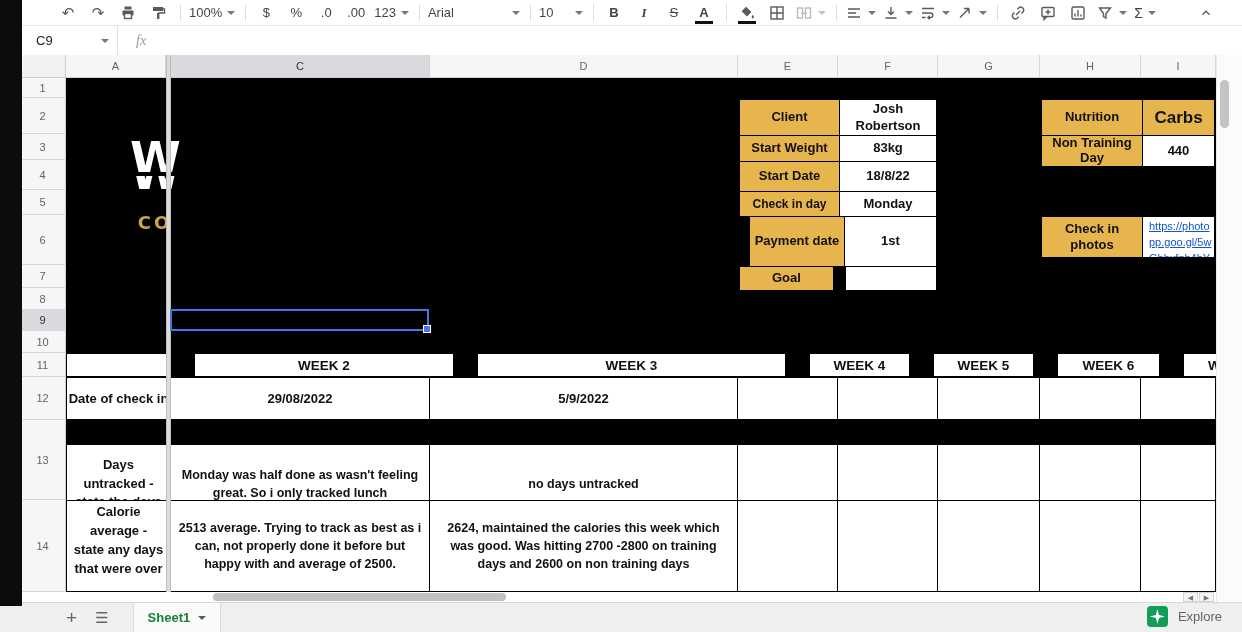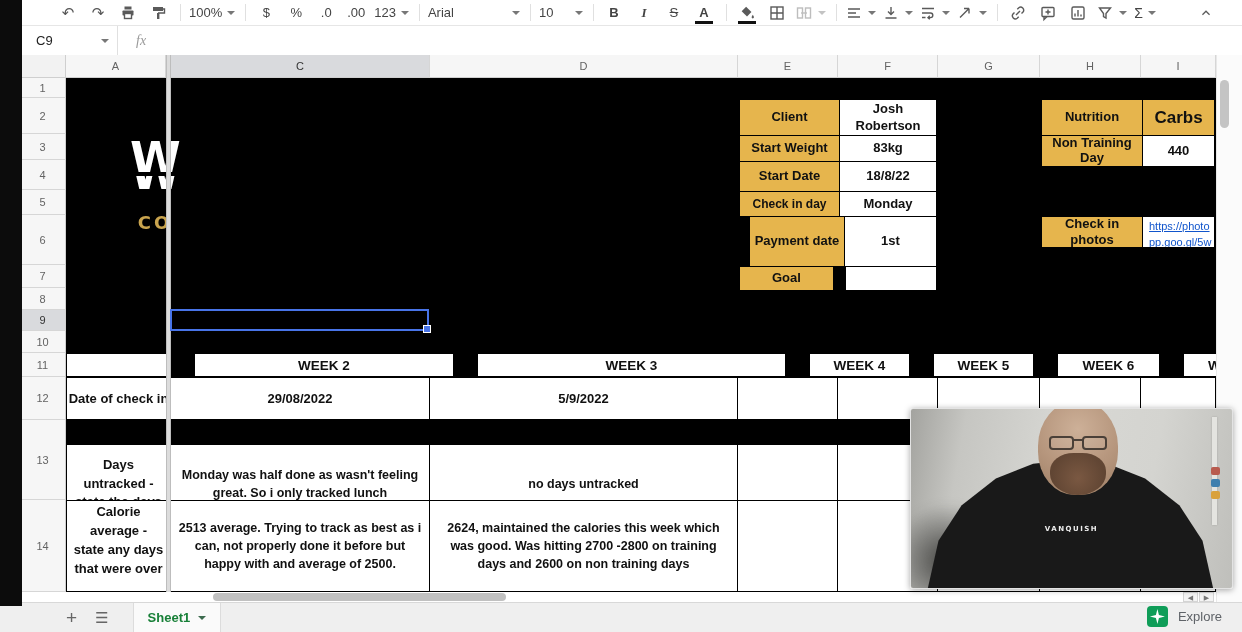--- a/index.html
+++ b/index.html
@@ -313,21 +313,21 @@
       <div class="tcell gold" style="width:101px;font-size:13px;">Nutrition</div>
       <div class="tcell gold" style="width:71px;font-size:17px;">Carbs</div>
     </div>
     <div class="trow" style="height:30px;">
       <div class="tcell gold" style="width:101px;font-size:13px;line-height:1.15;">Non Training Day</div>
       <div class="tcell" style="width:71px;font-size:13px;">440</div>
     </div>
   </div>
 
   <div class="abs tbl" style="left:1040px;top:215px;width:176px;">
-    <div class="trow" style="height:30px;">
+    <div class="trow" style="height:40px;">
       <div class="tcell gold" style="width:101px;font-size:13px;line-height:1.2;">Check in photos</div>
       <div class="tcell linkcell" style="width:71px;">
         <span class="linkline">https://photo</span>
         <span class="linkline">pp.goo.gl/5w</span>
         <span class="linkline">Ghhxfqb4bY</span>
       </div>
     </div>
   </div>
 
   <div class="abs wrow" style="left:66px;top:353px;height:24px;gap:24px;">
@@ -386,38 +386,20 @@
   <div class="abs hstrip">
     <div class="hthumb"></div>
     <div class="scrollbtn" style="left:1163px;">
         <span>◀</span>
       </div>
     <div class="scrollbtn" style="left:1179px;">
         <span>▶</span>
       </div>
   </div>
 
-  <div class="abs webcam">
-    <div class="cam-shadow"></div>
-    <div class="cam-strap"></div>
-    <div class="cam-bead" style="top:58px;background:#b85b4e;"></div>
-    <div class="cam-bead" style="top:70px;background:#3f7fae;"></div>
-    <div class="cam-bead" style="top:82px;background:#d9a13c;"></div>
-    <div class="cam-neck"></div>
-    <div class="cam-torso"></div>
-    <div class="cam-collar"></div>
-    <div class="cam-head"></div>
-    <div class="cam-beard"></div>
-    <div class="cam-glasses">
-      <div class="lens l"></div>
-      <div class="bridge"></div>
-      <div class="lens r"></div>
-    </div>
-    <div class="cam-shirttext">VANQUISH</div>
-  </div>
 
   <div class="abs blackstrip"></div>
 
   <div class="abs bottombar">
     <div style="margin-left:66px;font-size:19px;color:#666;cursor:pointer;line-height:1;"><span>+</span></div>
     <div style="margin-left:18px;font-size:15px;color:#666;cursor:pointer;line-height:1;"><span>☰</span></div>
     <div class="sheettab">
       <span>Sheet1</span>
       <span class="dd" style="border-top-color:#3c6b4f;margin-left:8px;"></span>
     </div>

